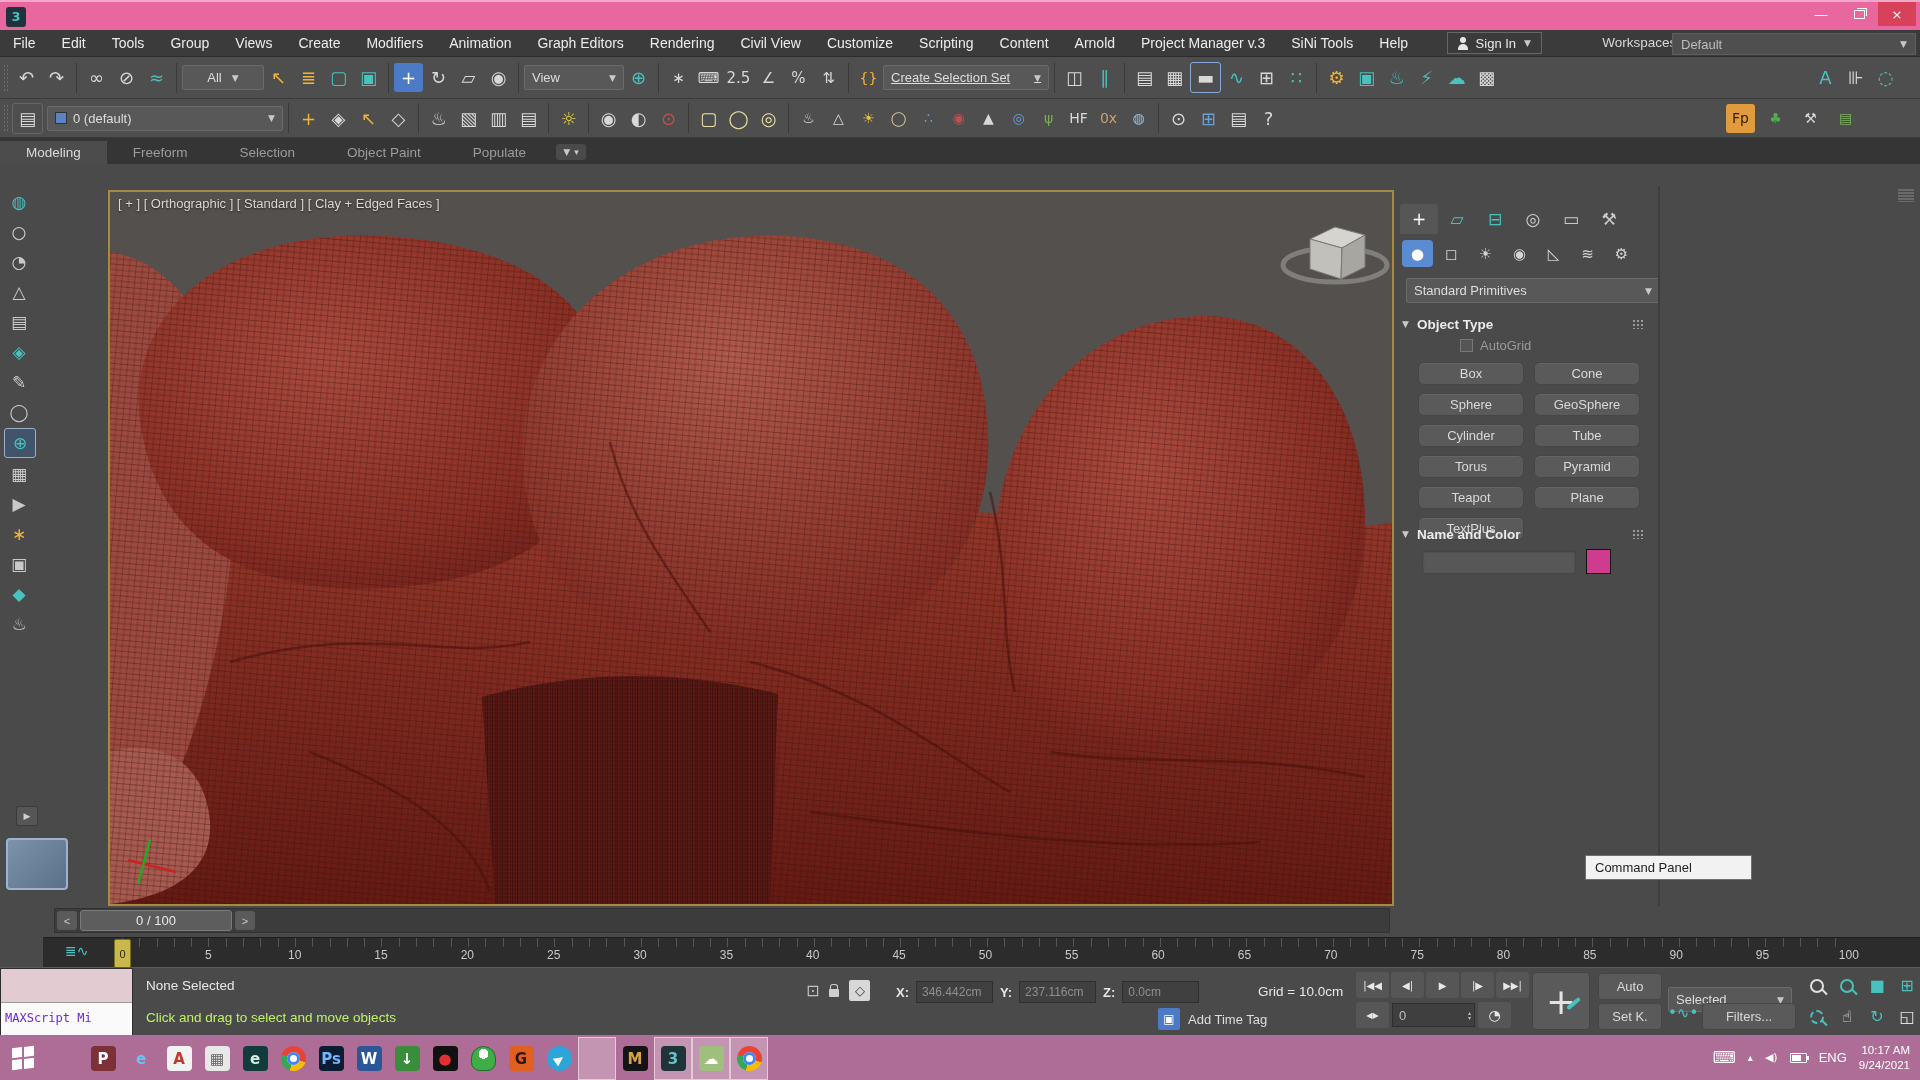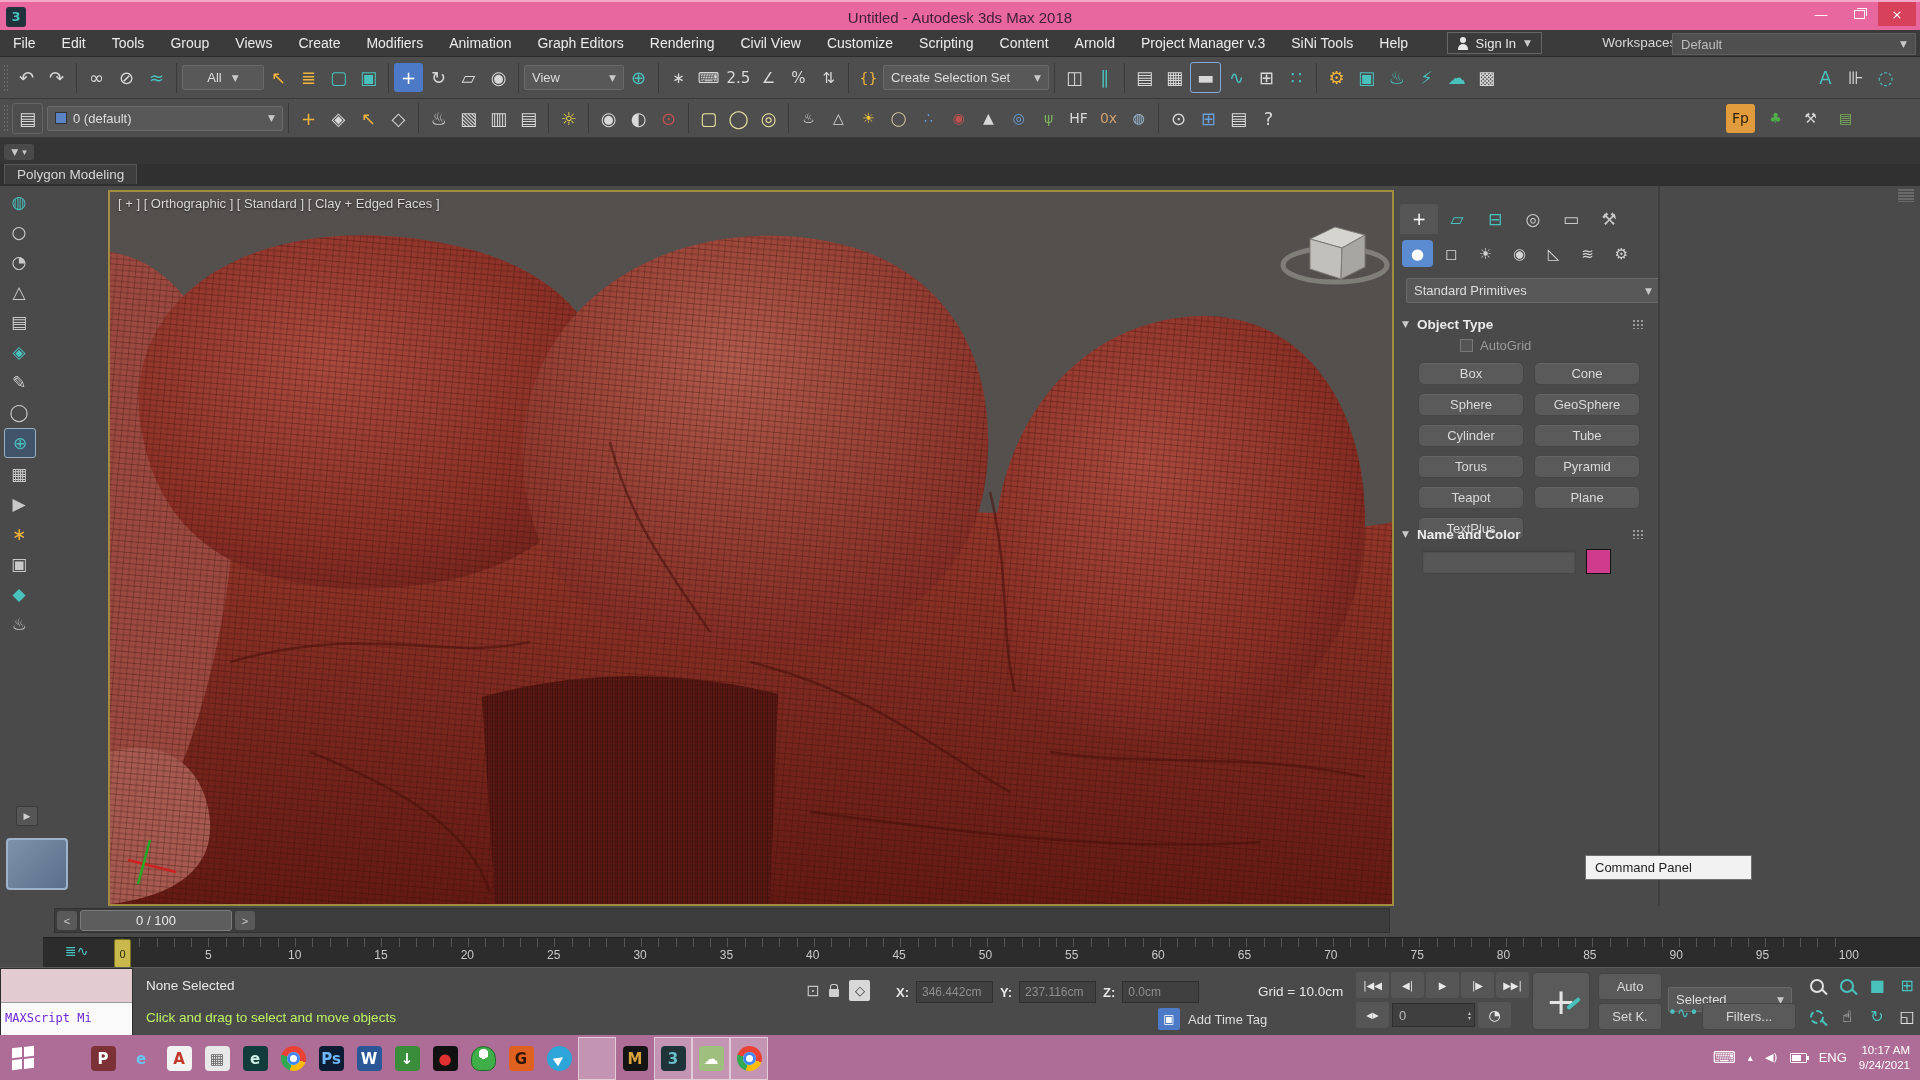--- a/index.html
+++ b/index.html
@@ -193,21 +193,20 @@
   .batt:after{content:"";position:absolute;right:-3px;top:2px;width:2px;height:4px;background:#fff;}
   .clock{text-align:right;font-size:11.5px;line-height:15px;}
 </style>
 </head>
 <body>
 
 <div id="root">
 
   <div class="titlebar" style="background: rgb(232, 103, 159);">
     <div class="app-ico glyph">3</div>
-    <div class="title-text">Untitled - Autodesk 3ds Max 2018</div>
     <div class="win-controls">
       <div class="win-btn">—</div>
       <div class="win-btn">
           <span class="restore"></span>
         </div>
       <div class="win-btn close glyph">×</div>
     </div>
   </div>
 
   <div class="menubar">
@@ -286,21 +285,21 @@
         <span class="ti" style="font-size:15px;">⌨</span>
         <span class="ti" style="font-size:15px;">2.5</span>
         <span class="ti" style="font-size:15px;">∠</span>
         <span class="ti" style="font-size:15px;">%</span>
         <span class="ti" style="font-size:15px;">⇅</span>
       </div>
     <div class="tsep"></div>
     <div class="tgrp">
         <span class="ti" style="font-size: 14px; --c: #f0b43c;">{}</span>
       </div>
-    <div class="dd" style="width:150px;">
+    <div class="dd" style="width:150px;text-decoration:underline;">
       <span>Create Selection Set</span>
       <span class="caret">▼</span>
     </div>
     <div class="tsep"></div>
     <div class="tgrp">
         <span class="ti">◫</span>
         <span class="ti" style="--c: #49c1bd;">∥</span>
       </div>
     <div class="tsep"></div>
     <div class="tgrp">
@@ -394,27 +393,32 @@
     <div class="tgrp" style="margin-left:auto;margin-right:60px;gap:6px;">
 
     <span class="ti" style="font-size: 14px; background: var(--bg,transparent); margin-left: 36px; --c: #2e1f0a; --bg: #e09b3c;">Fp</span>
         <span class="ti" style="font-size: 14px; background: var(--bg,transparent); --c: #4fae49;">♣</span>
         <span class="ti" style="font-size:14px;background:var(--bg,transparent);">⚒</span>
         <span class="ti" style="font-size: 14px; background: var(--bg,transparent); --c: #7ab05a;">▤</span>
       </div>
   </div>
 
   <div class="ribbon">
+    <div style="display:flex;">
+
+    <span class="rtab active">Modeling</span>
+        <span class="rtab">Freeform</span>
+        <span class="rtab">Selection</span>
+        <span class="rtab">Object Paint</span>
+        <span class="rtab">Populate</span>
+      </div>
     <div class="rdd">
       <span class="caret">▼</span>
       <span class="caret">▾</span>
     </div>
-  </div>
-  <div class="subtab-row">
-    <span class="subtab">Polygon Modeling</span>
   </div>
 
   <div class="left-strip">
     <div class="lt-col">
 
     <span class="lt" style="--c: #49c1bd;">◍</span>
         <span class="lt">○</span>
         <span class="lt">◔</span>
         <span class="lt">△</span>
         <span class="lt">▤</span>

